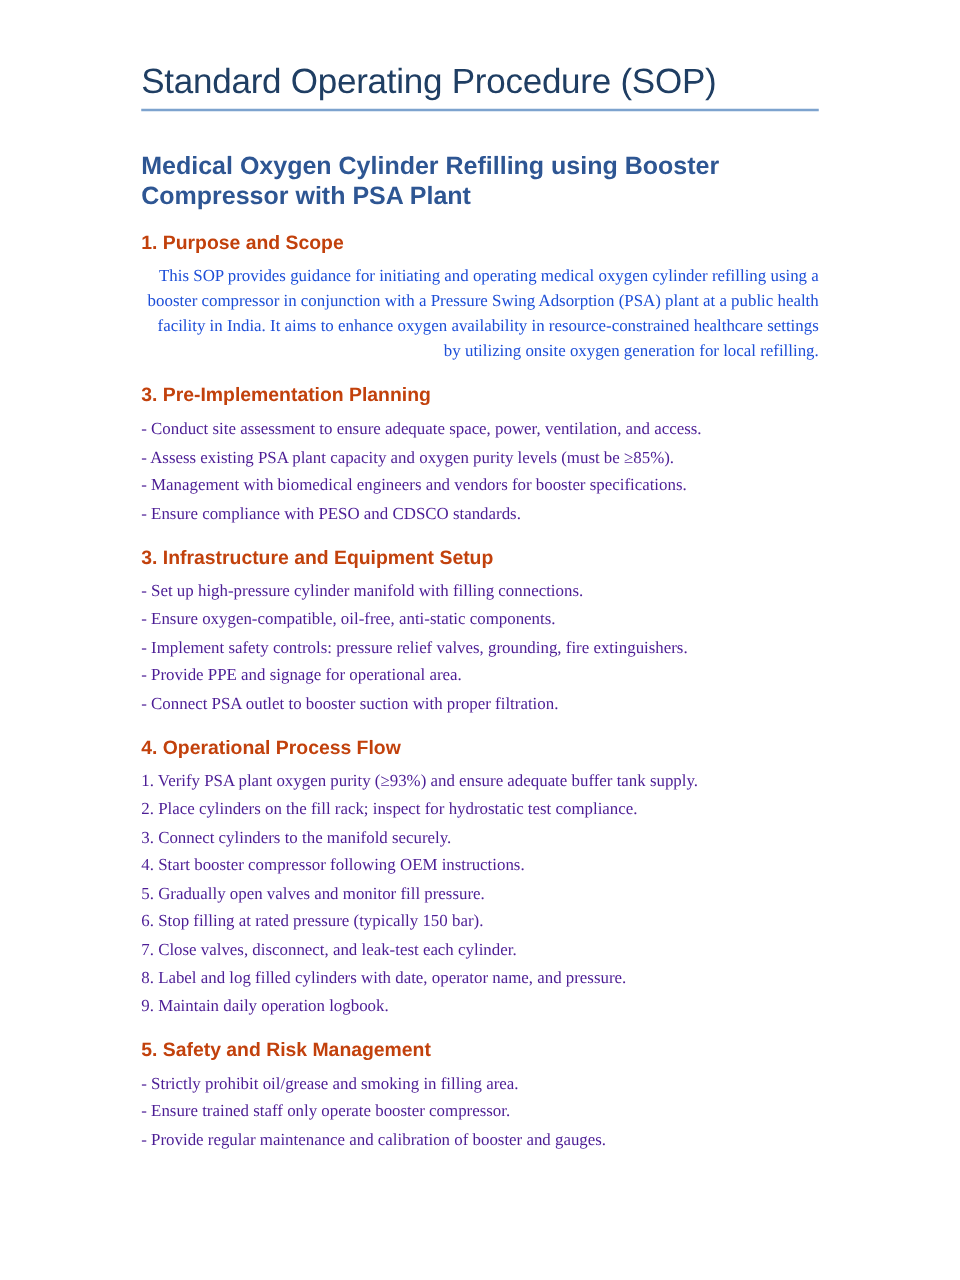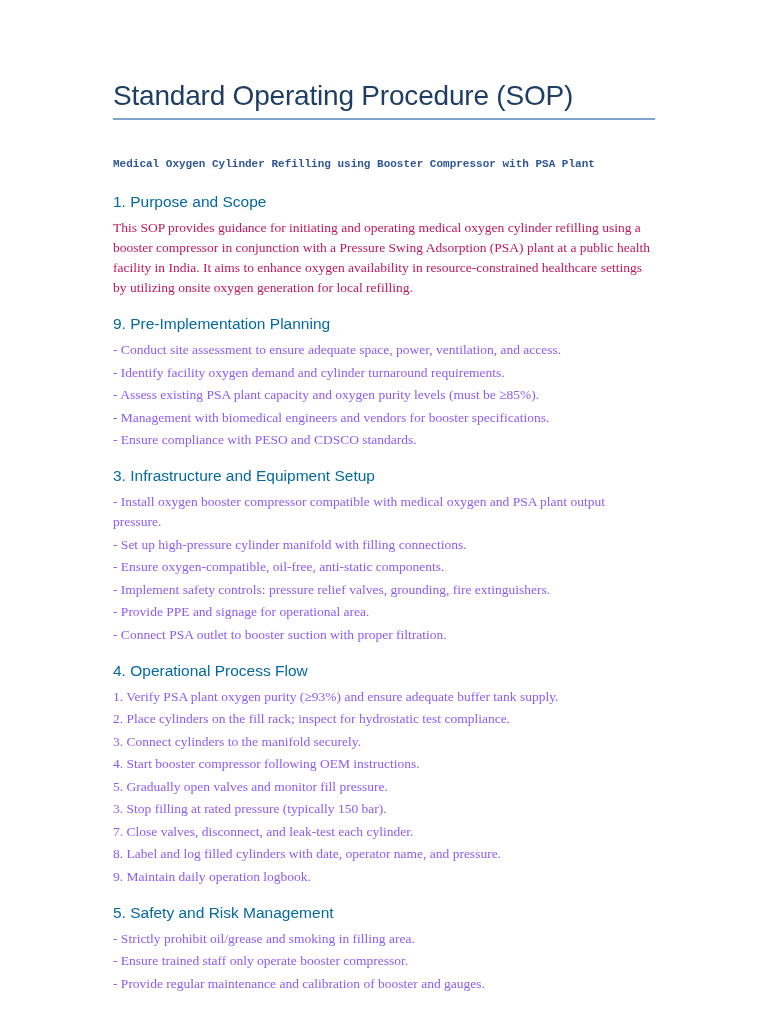--- a/index.html
+++ b/index.html
@@ -7,112 +7,111 @@
     padding: 0;
     background: #ffffff;
     width: 768px;
     height: 1024px;
     overflow: hidden;
   }
   .page {
     box-sizing: border-box;
     width: 768px;
     height: 1024px;
-    padding: 79px 113px 0 113px;
+    padding: 48px 113px 0 113px;
     background: #ffffff;
   }
   .doc-title {
     font-family: "Liberation Sans", sans-serif;
     font-weight: normal;
     font-size: 28px;
     line-height: 34px;
     color: #1F3E63;
     margin: 0;
     letter-spacing: -0.2px;
   }
   .title-rule {
     border: none;
     border-top: 2px solid #7DA3CE;
     margin: 5px 0 0 0;
     width: 100%;
   }
   .doc-subtitle {
-    font-family: Liberation Mono, monospace;
+    font-family: Liberation Sans, sans-serif;
     font-weight: bold;
-    font-size: 11px;
+    font-size: 20px;
     line-height: 24px;
     color: #2E5693;
     margin: 32px 0 0 0;
   }
   .section-heading {
     font-family: "Liberation Sans", sans-serif;
-    font-weight: normal;
+    font-weight: bold;
     font-size: 15.5px;
     line-height: 20px;
-    color: #0369a1;
+    color: #c2410c;
     margin: 16px 0 6px 0;
   }
   .body-par {
     font-family: "Liberation Serif", serif;
     font-size: 13.5px;
     line-height: 20px;
-    color: #be185d;
+    color: #1d4ed8;
     margin: 0;
+    text-align: right;
   }
   .line {
     font-family: "Liberation Serif", serif;
     font-size: 13.5px;
     line-height: 20px;
-    color: #8b5cf6;
+    color: #4c1d95;
     margin: 0 0 2.5px 0;
   }
   section { margin: 0; }
 </style>
 </head>
 <body>
 
 <div class="page">
 
   <h1 class="doc-title">Standard Operating Procedure (SOP)</h1>
   <hr class="title-rule">
 
   <h2 class="doc-subtitle">Medical Oxygen Cylinder Refilling using Booster Compressor with PSA Plant</h2>
 
   <section>
     <h3 class="section-heading">1. Purpose and Scope</h3>
     <p class="body-par">This SOP provides guidance for initiating and operating medical oxygen cylinder refilling using a booster compressor in conjunction with a Pressure Swing Adsorption (PSA) plant at a public health facility in India. It aims to enhance oxygen availability in resource-constrained healthcare settings by utilizing onsite oxygen generation for local refilling.</p>
   </section>
 
   <section>
-    <h3 class="section-heading">9. Pre-Implementation Planning</h3>
+    <h3 class="section-heading">3. Pre-Implementation Planning</h3>
     <p class="line">- Conduct site assessment to ensure adequate space, power, ventilation, and access.</p>
-    <p class="line">- Identify facility oxygen demand and cylinder turnaround requirements.</p>
     <p class="line">- Assess existing PSA plant capacity and oxygen purity levels (must be ≥85%).</p>
     <p class="line">- Management with biomedical engineers and vendors for booster specifications.</p>
     <p class="line">- Ensure compliance with PESO and CDSCO standards.</p>
   </section>
 
   <section>
     <h3 class="section-heading">3. Infrastructure and Equipment Setup</h3>
-    <p class="line">- Install oxygen booster compressor compatible with medical oxygen and PSA plant output pressure.</p>
     <p class="line">- Set up high-pressure cylinder manifold with filling connections.</p>
     <p class="line">- Ensure oxygen-compatible, oil-free, anti-static components.</p>
     <p class="line">- Implement safety controls: pressure relief valves, grounding, fire extinguishers.</p>
     <p class="line">- Provide PPE and signage for operational area.</p>
     <p class="line">- Connect PSA outlet to booster suction with proper filtration.</p>
   </section>
 
   <section>
     <h3 class="section-heading">4. Operational Process Flow</h3>
     <p class="line">1. Verify PSA plant oxygen purity (≥93%) and ensure adequate buffer tank supply.</p>
     <p class="line">2. Place cylinders on the fill rack; inspect for hydrostatic test compliance.</p>
     <p class="line">3. Connect cylinders to the manifold securely.</p>
     <p class="line">4. Start booster compressor following OEM instructions.</p>
     <p class="line">5. Gradually open valves and monitor fill pressure.</p>
-    <p class="line">3. Stop filling at rated pressure (typically 150 bar).</p>
+    <p class="line">6. Stop filling at rated pressure (typically 150 bar).</p>
     <p class="line">7. Close valves, disconnect, and leak-test each cylinder.</p>
     <p class="line">8. Label and log filled cylinders with date, operator name, and pressure.</p>
     <p class="line">9. Maintain daily operation logbook.</p>
   </section>
 
   <section>
     <h3 class="section-heading">5. Safety and Risk Management</h3>
     <p class="line">- Strictly prohibit oil/grease and smoking in filling area.</p>
     <p class="line">- Ensure trained staff only operate booster compressor.</p>
     <p class="line">- Provide regular maintenance and calibration of booster and gauges.</p>

